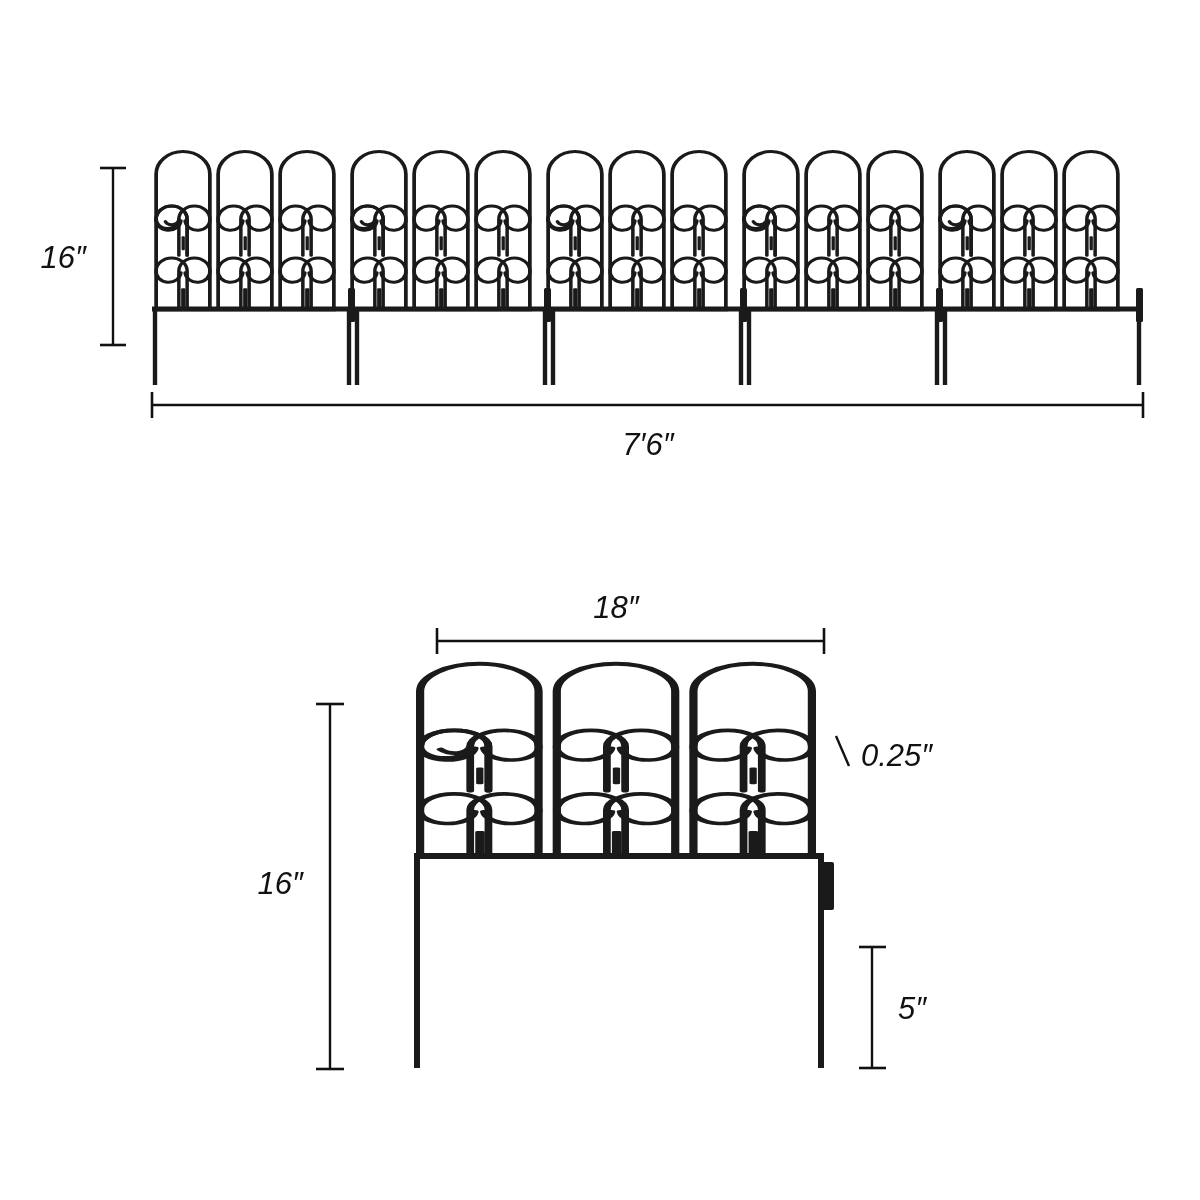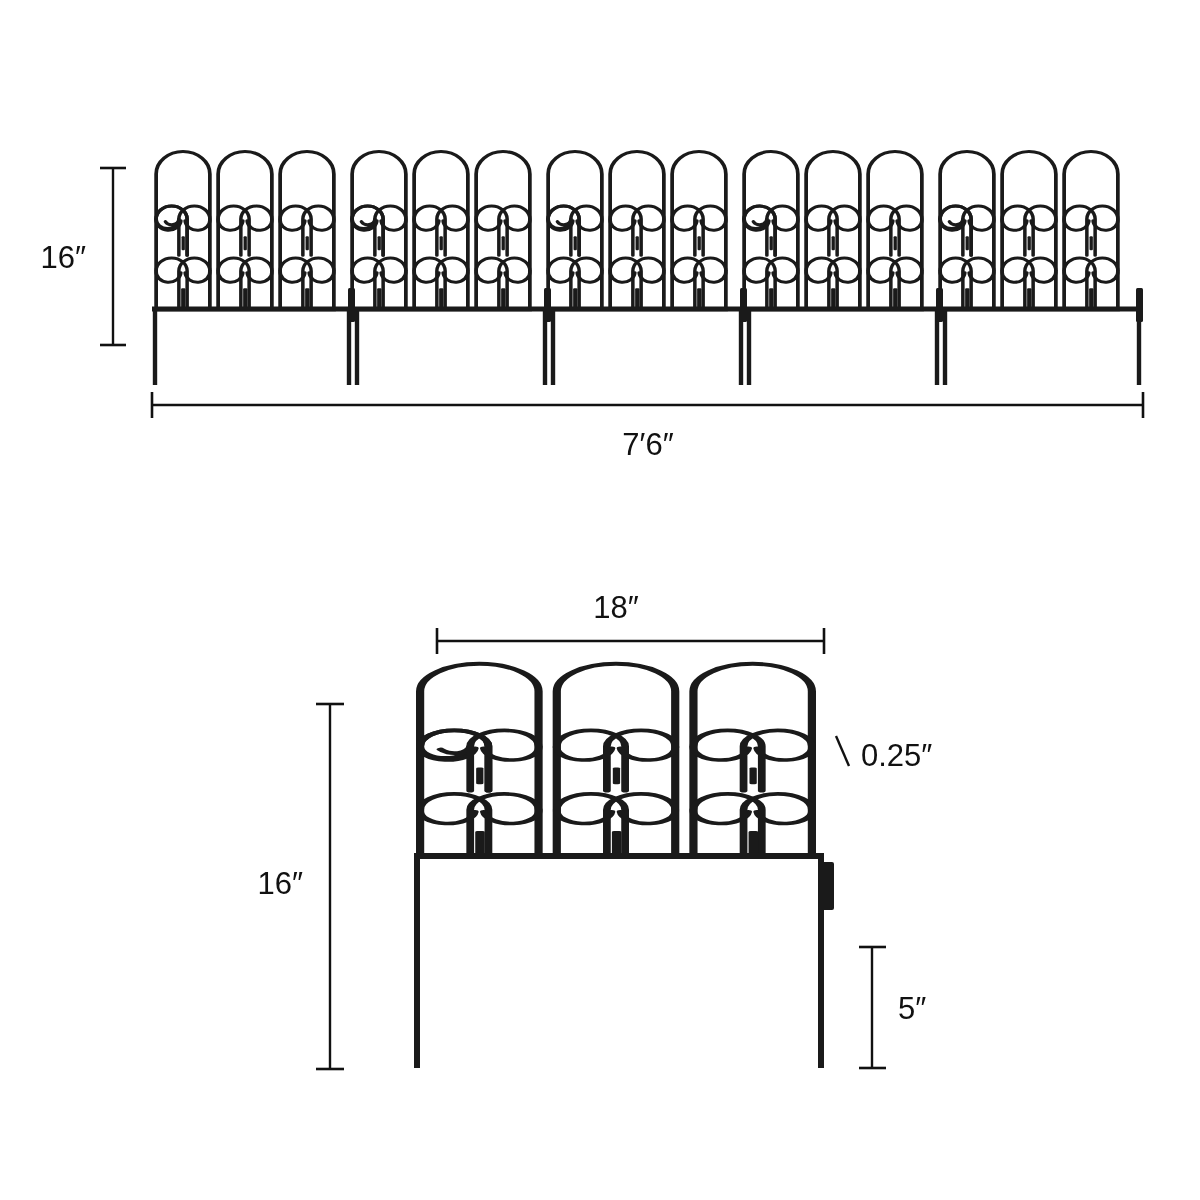--- a/index.html
+++ b/index.html
@@ -3,21 +3,21 @@
 <meta charset="utf-8">
 <style>
   html,body{margin:0;padding:0;background:#ffffff;}
   body{
     width:1200px;height:1200px;
     font-family:"Liberation Sans", sans-serif;
     color:#000;
     overflow:hidden;
     position:relative;
   }
-  #stage{position:absolute;inset:0;width:1200px;height:1200px;}
+  #stage{position:absolute;inset:0;width:1200px;height:1200px;font-style:italic;}
   svg.diagram{position:absolute;top:0;left:0;width:1200px;height:1200px;display:block;}
   .dimtext{
     font-family:"Liberation Sans", sans-serif;
     font-size:31px;
     fill:#111;
     font-weight:400;
   }
   .dimline{stroke:#111;stroke-width:2.4;fill:none;stroke-linecap:butt;}
   .dimtick{stroke:#111;stroke-width:2.6;fill:none;}
   .leader{stroke:#111;stroke-width:2.4;fill:none;}

